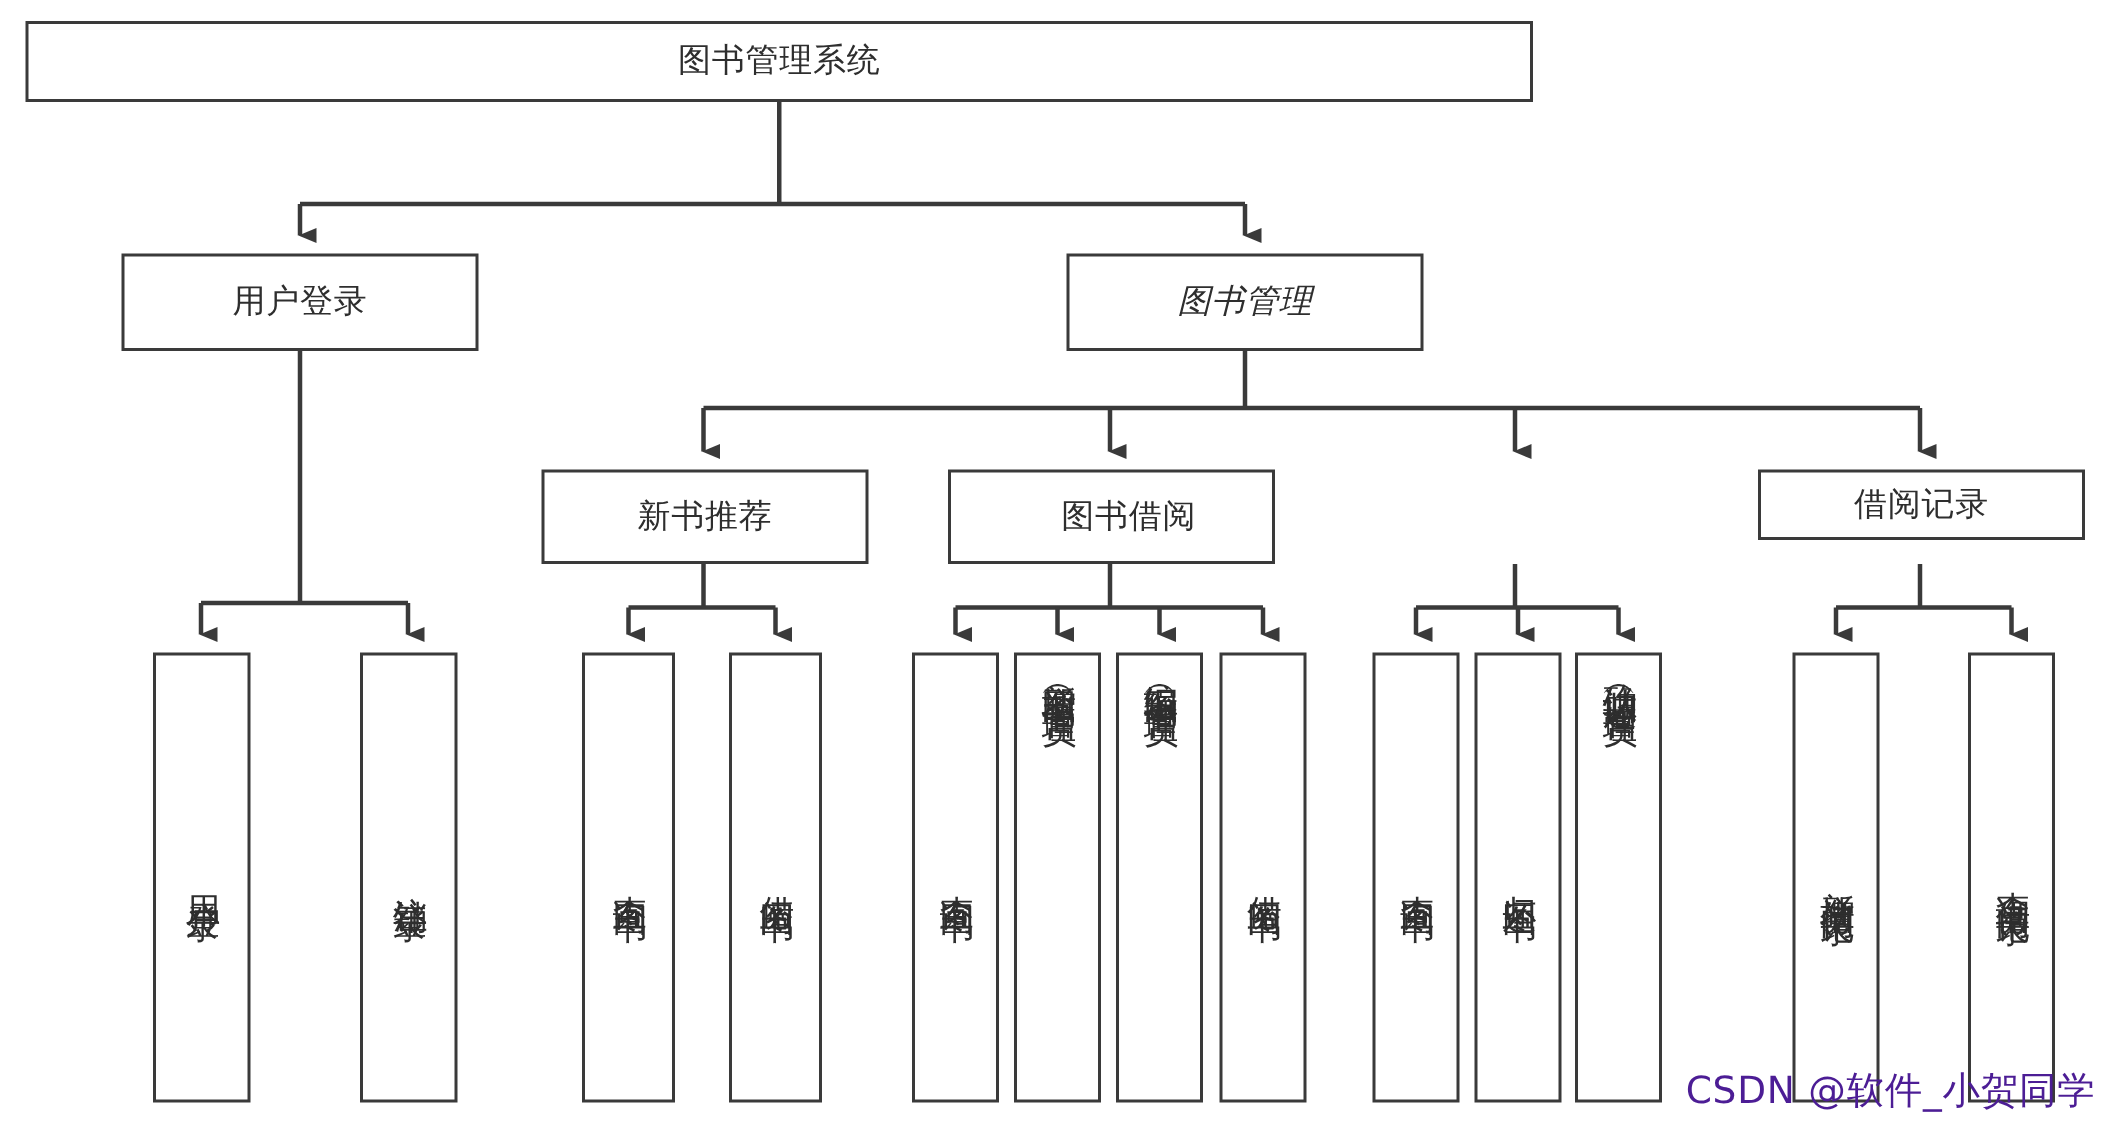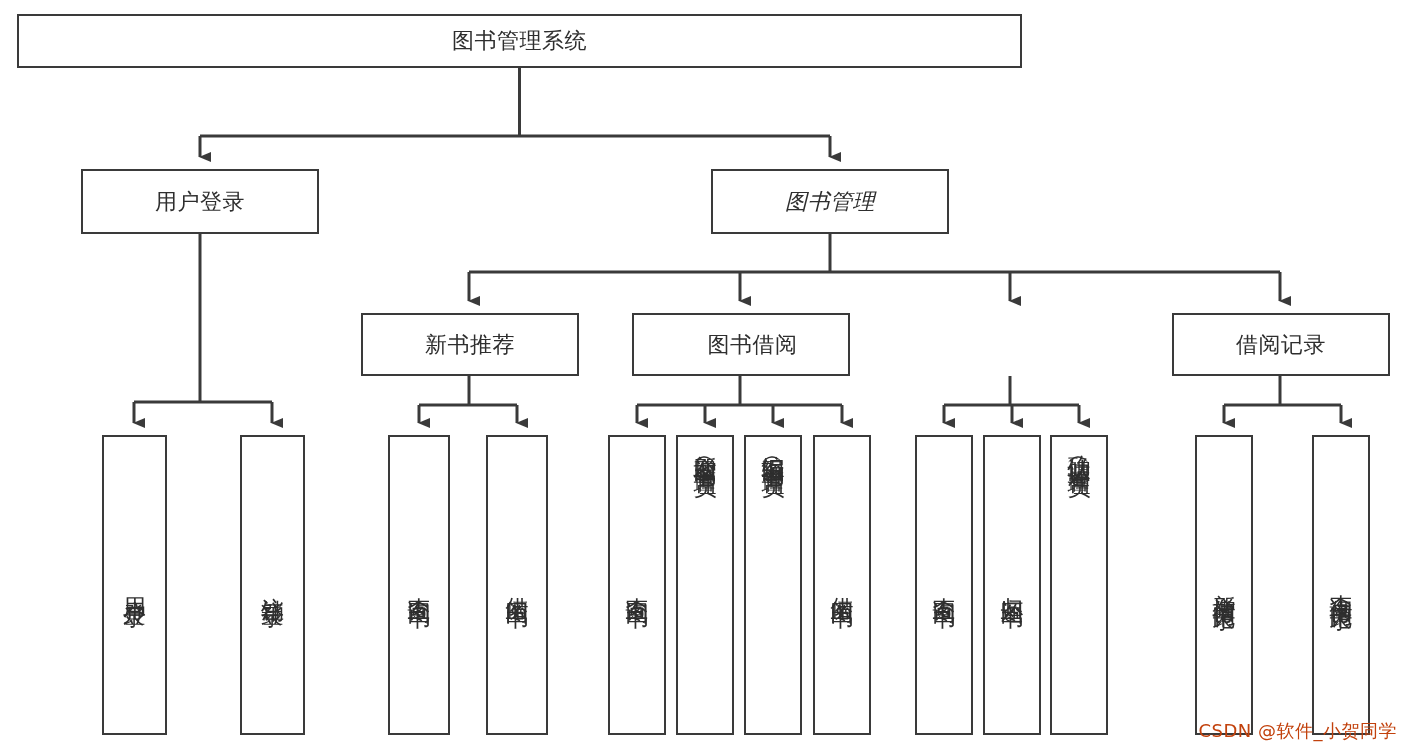--- a/index.html
+++ b/index.html
@@ -57,22 +57,22 @@
     line-height: 1;
   }
   .node-box.vertical.centered .node-label {
     margin-top: auto;
     margin-bottom: auto;
   }
   #watermark {
     position: absolute;
     right: 8px;
     bottom: 4px;
-    color: #c2410c;
-    font-size: 18px;
+    color: #4c1d95;
+    font-size: 25px;
     white-space: nowrap;
     letter-spacing: 0.5px;
   }
 </style>
 </head>
 <body>
 
 <div id="diagram-root">
 
   <svg id="tree-svg" viewBox="0 0 1405 747">
@@ -136,21 +136,21 @@
   <div class="node-box" style="left:711px; top:169px; width:238px; height:65px;font-style:italic;">
     <span class="node-label">图书管理</span>
   </div>
 
   <div class="node-box" style="left:361px; top:313px; width:218px; height:63px;">
     <span class="node-label">新书推荐</span>
   </div>
   <div class="node-box" style="left:632px; top:313px; width:218px; height:63px;padding-left:23px;">
     <span class="node-label">图书借阅</span>
   </div>
-  <div class="node-box" style="left:1172px; top:313px; width:218px; height:63px;text-align:right;">
+  <div class="node-box" style="left:1172px; top:313px; width:218px; height:47px;text-align:right;">
     <span class="node-label">借阅记录</span>
   </div>
 
   <div class="node-box vertical centered" style="left:102px; top:435px; width:65px; height:300px;">
     <span class="node-label">用户登录</span>
   </div>
   <div class="node-box vertical centered" style="left:240px; top:435px; width:65px; height:300px;">
     <span class="node-label">注销登录</span>
   </div>
 

